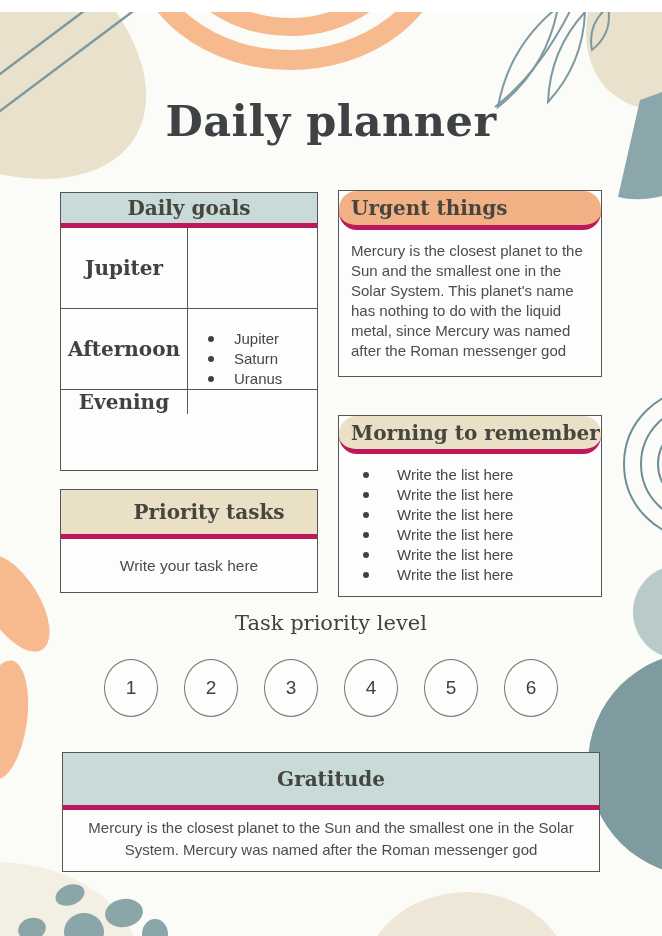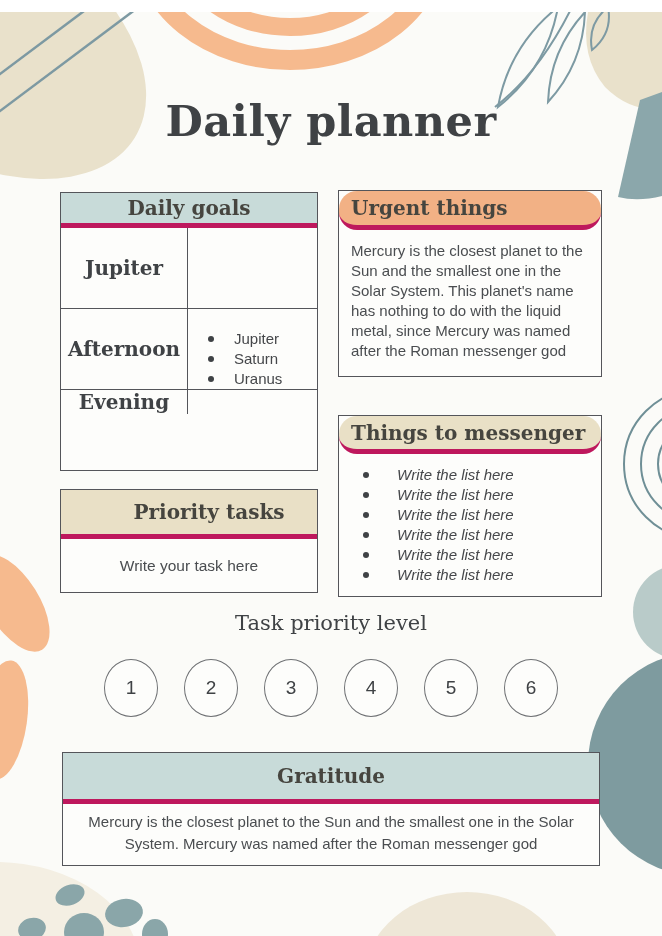--- a/index.html
+++ b/index.html
@@ -35,40 +35,40 @@
 
   
   .urgent{left:338px;top:178px;width:264px;}
   .urgent .hd{height:39px;}
   .urgent .body{padding:11px 12px 15px 12px;font-size:15px;line-height:20px;color:#4a4d50;}
   .urgent .body p{margin:0;}
 
   
   .remember{left:338px;top:403px;width:264px;}
   .remember .hd{height:38px;}
-  .remember .body{padding:11px 10px 11px 12px;font-style:italic;}
+  .remember .body{padding:11px 10px 11px 12px;}
   .remember ul.dots li{line-height:20px;}
   .remember ul.dots li::before{margin-left:12px;margin-right:28px;}
 
   
   .priority{left:60px;top:477px;width:258px;}
   .priority .hd{height:49px;}
   .priority .body{height:53px;display:flex;align-items:center;justify-content:center;
     font-size:15.5px;color:#4a4d50;}
 
   
   .tp-title{position:absolute;top:599px;left:0;width:662px;margin:0;text-align:center;z-index:2;
     font-family:"DejaVu Serif",serif;font-weight:400;font-size:21px;color:#3f4245;}
   .tp-circles{position:absolute;top:647px;left:0;width:662px;display:flex;justify-content:center;gap:26px;z-index:2;}
   .circle{width:54px;height:58px;border:1.4px solid #6e7073;border-radius:50%;background:#fdfdfb;
     display:flex;align-items:center;justify-content:center;font-size:19px;color:#3f4245;box-sizing:border-box;}
 
   
   .gratitude{left:62px;top:740px;width:538px;}
-  .gratitude .hd{height:51px;}
+  .gratitude .hd{height:57px;}
   .gratitude .body{padding:7px 20px 10px 20px;text-align:center;font-size:15px;line-height:22px;color:#4a4d50;}
   .gratitude .body p{margin:0;}
 </style>
 </head>
 <body>
 
 <div id="page">
 
   <svg class="decor" viewBox="0 0 662 936" xmlns="http://www.w3.org/2000/svg">
 
@@ -150,21 +150,21 @@
   </section>
 
   <section class="box urgent">
     <header class="hd orange left">Urgent things</header>
     <div class="body">
       <p>Mercury is the closest planet to the Sun and the smallest one in the Solar System. This planet's name has nothing to do with the liquid metal, since Mercury was named after the Roman messenger god</p>
     </div>
   </section>
 
   <section class="box remember">
-    <header class="hd beige left">Things to messenger</header>
+    <header class="hd beige left">Morning to remember</header>
     <div class="body">
       <ul class="dots">
         <li>Write the list here</li>
         <li>Write the list here</li>
         <li>Write the list here</li>
         <li>Write the list here</li>
         <li>Write the list here</li>
         <li>Write the list here</li>
       </ul>
     </div>

